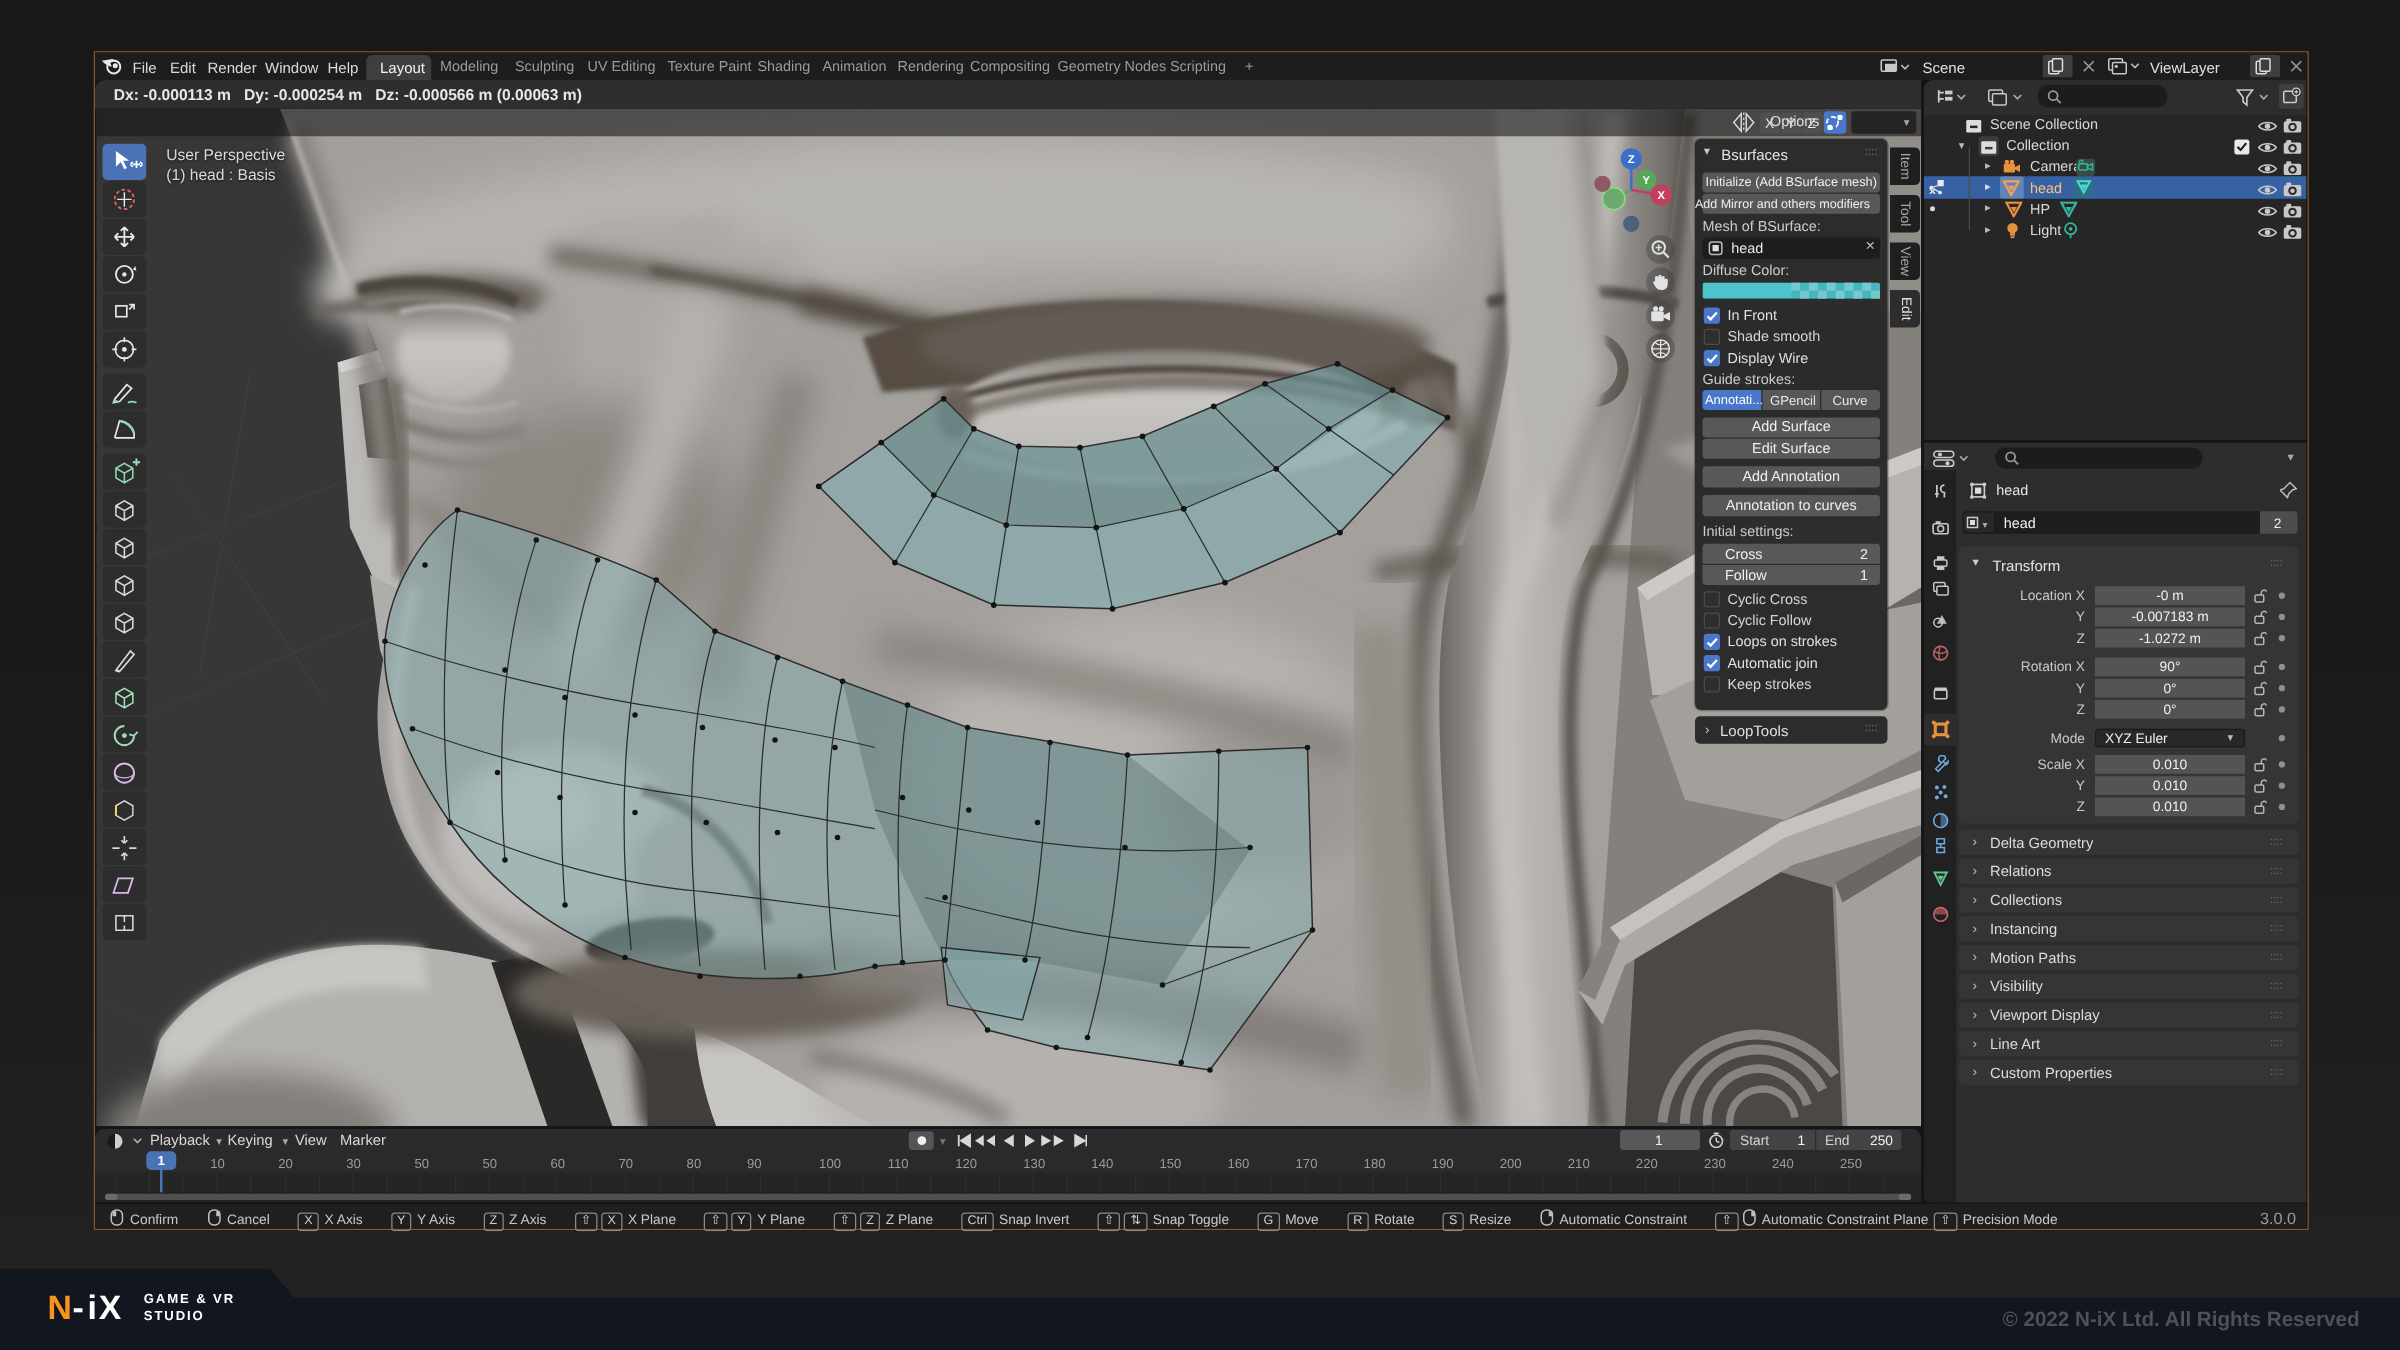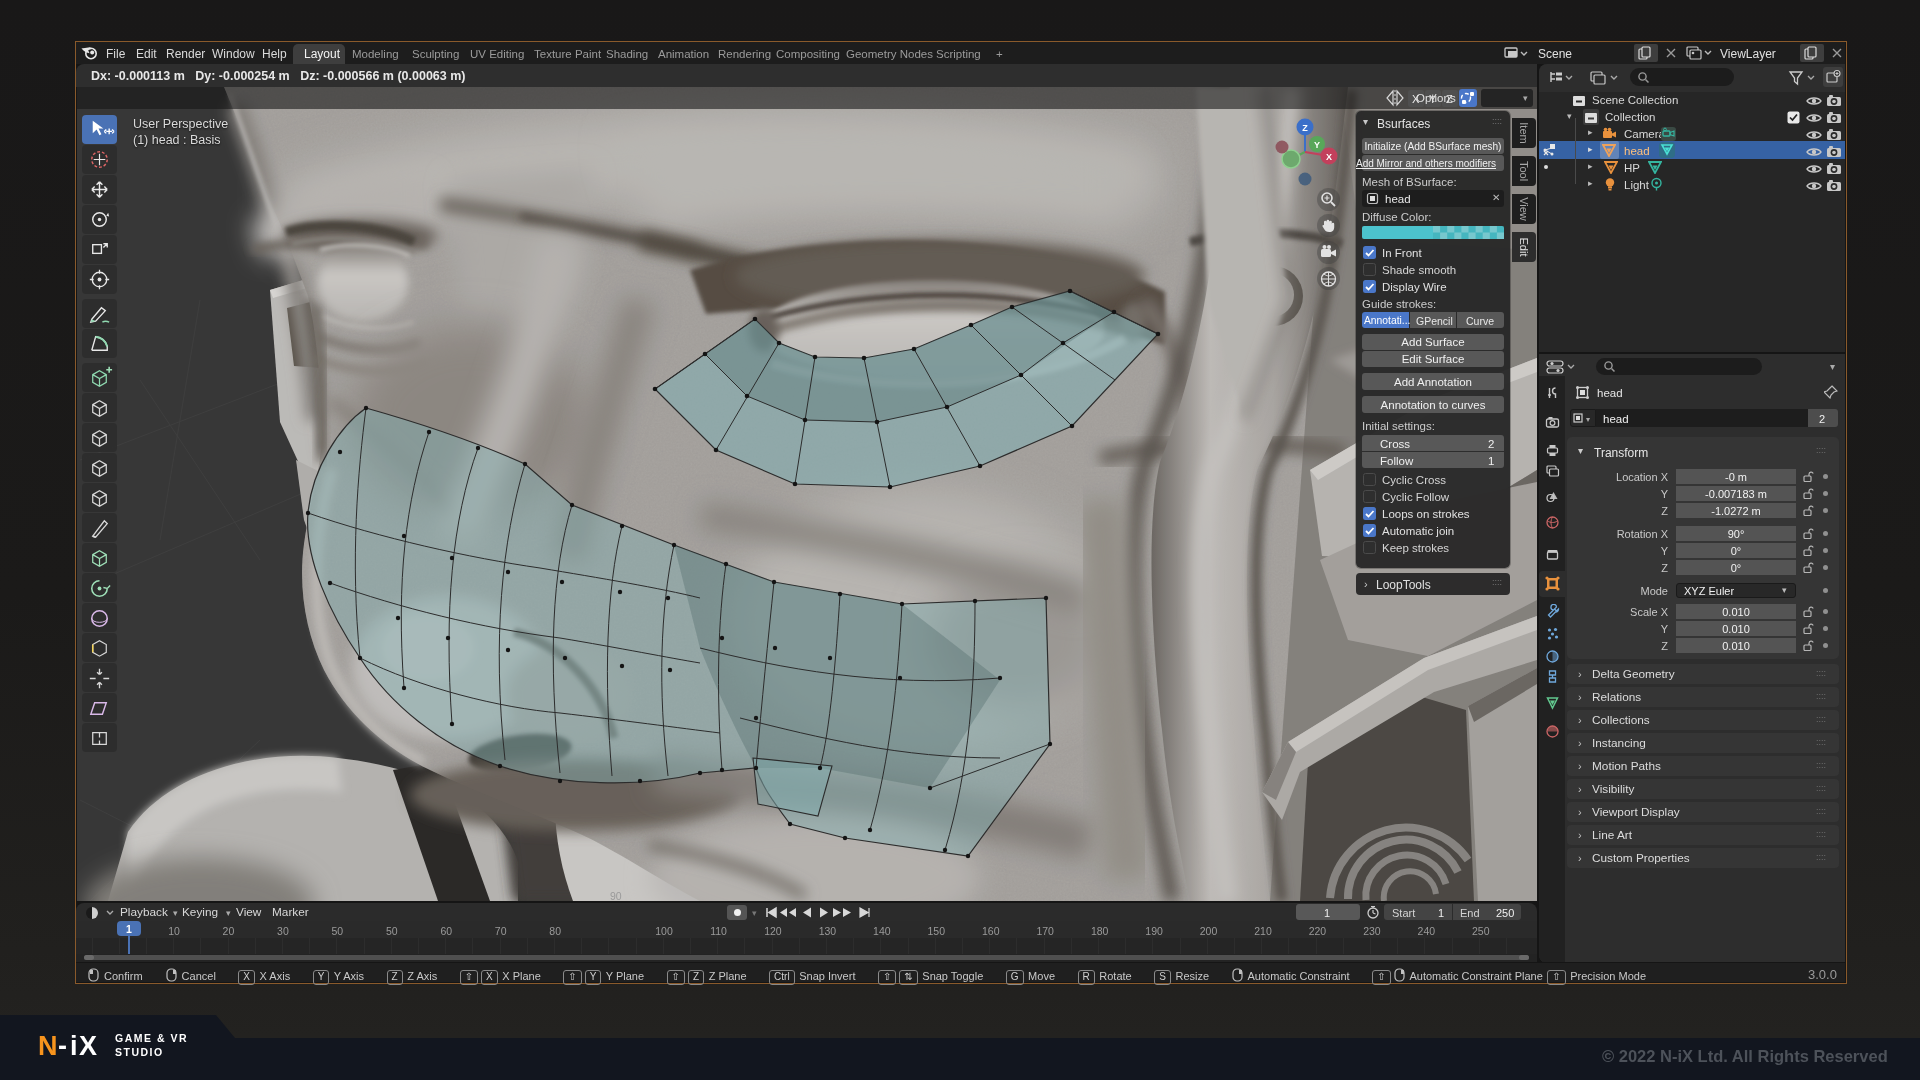--- a/index.html
+++ b/index.html
@@ -482,21 +482,21 @@
       <circle cx="12.5" cy="13" r="7" fill="none" stroke="#e2e2e2" stroke-width="1.3"></circle>
       <path d="M5.5,13 h14 M12.5,6 v14 M8,8 c3,2.5 6,2.5 9,0 M8,18 c3,-2.5 6,-2.5 9,0" fill="none" stroke="#e2e2e2" stroke-width="1"></path>
     </svg>
     <div style="position:absolute;left:1356px;top:111px;width:154px;height:457px;background:rgba(40,40,40,0.96);border-radius:5px;box-shadow:0 0 0 1px rgba(0,0,0,0.25);"></div>
     <div style="position:absolute;left:1363px;top:117px;font-size:10px;color:#c8c8c8;font-weight:normal;white-space:nowrap;line-height:1;">▾</div>
     <div style="position:absolute;left:1377px;top:118px;font-size:12px;color:#e4e4e4;font-weight:normal;white-space:nowrap;line-height:1;">Bsurfaces</div>
     <div style="position:absolute;left:1492px;top:117px;font-size:9px;color:#777;font-weight:normal;white-space:nowrap;line-height:1;">::::</div>
     <div style="position:absolute;left:1362px;top:138px;width:142px;height:16px;background:#585858;border-radius:3px;"></div>
     <div style="position:absolute;left:1362px;top:138px;width:142px;height:16px;display:flex;align-items:center;justify-content:center;font-size:10.2px;color:#f0f0f0;white-space:nowrap;">Initialize (Add BSurface mesh)</div>
     <div style="position:absolute;left:1362px;top:155px;width:142px;height:16px;background:#585858;border-radius:3px;"></div>
-    <div style="position:absolute;left:1362px;top:155px;width:128px;height:16px;display:flex;align-items:center;justify-content:center;font-size:10.0px;color:#f0f0f0;white-space:nowrap;text-decoration:underline;">Add Mirror and others modifiers</div>
+    <div style="position:absolute;left:1362px;top:155px;width:128px;height:16px;display:flex;align-items:center;justify-content:center;font-size:10.0px;color:#f0f0f0;white-space:nowrap;">Add Mirror and others modifiers</div>
     <div style="position:absolute;left:1362px;top:177px;font-size:11.5px;color:#cccccc;font-weight:normal;white-space:nowrap;line-height:1;">Mesh of BSurface:</div>
     <div style="position:absolute;left:1362px;top:190px;width:142px;height:17px;background:#1d1d1d;border-radius:3px;"></div>
     <svg style="position:absolute;left:1366px;top:192px" width="13" height="13" viewBox="0 0 13 13">
       <rect x="1.5" y="1.5" width="10" height="10" rx="2" fill="none" stroke="#bbb" stroke-width="1.2"></rect>
       <rect x="4" y="4" width="5" height="5" fill="#ddd"></rect>
     </svg>
     <div style="position:absolute;left:1385px;top:194px;font-size:11.5px;color:#e8e8e8;font-weight:normal;white-space:nowrap;line-height:1;">head</div>
     <div style="position:absolute;left:1492px;top:193px;font-size:10px;color:#bbb;font-weight:normal;white-space:nowrap;line-height:1;">✕</div>
     <div style="position:absolute;left:1362px;top:212px;font-size:11.5px;color:#cccccc;font-weight:normal;white-space:nowrap;line-height:1;">Diffuse Color:</div>
     <svg style="position:absolute;left:1362px;top:226px" width="142" height="13" viewBox="0 0 142 13">
@@ -1007,21 +1007,21 @@
     <div style="position:absolute;left:1496px;top:908px;font-size:11px;color:#f0f0f0;font-weight:normal;white-space:nowrap;line-height:1;">250</div>
     <div style="position:absolute;left:76px;top:921px;width:1461px;height:17px;background:#2a2a2a;"></div>
     <div style="position:absolute;left:162.0px;top:925px;width:24px;text-align:center;font-size:10.5px;color:#9a9a9a;">10</div>
     <div style="position:absolute;left:216.45px;top:925px;width:24px;text-align:center;font-size:10.5px;color:#9a9a9a;">20</div>
     <div style="position:absolute;left:270.9px;top:925px;width:24px;text-align:center;font-size:10.5px;color:#9a9a9a;">30</div>
     <div style="position:absolute;left:325.35px;top:925px;width:24px;text-align:center;font-size:10.5px;color:#9a9a9a;">50</div>
     <div style="position:absolute;left:379.8px;top:925px;width:24px;text-align:center;font-size:10.5px;color:#9a9a9a;">50</div>
     <div style="position:absolute;left:434.25px;top:925px;width:24px;text-align:center;font-size:10.5px;color:#9a9a9a;">60</div>
     <div style="position:absolute;left:488.70000000000005px;top:925px;width:24px;text-align:center;font-size:10.5px;color:#9a9a9a;">70</div>
     <div style="position:absolute;left:543.1500000000001px;top:925px;width:24px;text-align:center;font-size:10.5px;color:#9a9a9a;">80</div>
-    <div style="position:absolute;left:597.6px;top:890px;width:24px;text-align:right;font-size:10.5px;color:#9a9a9a;">90</div>
+    <div style="position:absolute;left:597.6px;top:925px;width:24px;text-align:left;font-size:10.5px;color:#9a9a9a;">90</div>
     <div style="position:absolute;left:652.05px;top:925px;width:24px;text-align:center;font-size:10.5px;color:#9a9a9a;">100</div>
     <div style="position:absolute;left:706.5px;top:925px;width:24px;text-align:center;font-size:10.5px;color:#9a9a9a;">110</div>
     <div style="position:absolute;left:760.95px;top:925px;width:24px;text-align:center;font-size:10.5px;color:#9a9a9a;">120</div>
     <div style="position:absolute;left:815.4000000000001px;top:925px;width:24px;text-align:center;font-size:10.5px;color:#9a9a9a;">130</div>
     <div style="position:absolute;left:869.85px;top:925px;width:24px;text-align:center;font-size:10.5px;color:#9a9a9a;">140</div>
     <div style="position:absolute;left:924.3000000000001px;top:925px;width:24px;text-align:center;font-size:10.5px;color:#9a9a9a;">150</div>
     <div style="position:absolute;left:978.75px;top:925px;width:24px;text-align:center;font-size:10.5px;color:#9a9a9a;">160</div>
     <div style="position:absolute;left:1033.2px;top:925px;width:24px;text-align:center;font-size:10.5px;color:#9a9a9a;">170</div>
     <div style="position:absolute;left:1087.65px;top:925px;width:24px;text-align:center;font-size:10.5px;color:#9a9a9a;">180</div>
     <div style="position:absolute;left:1142.1px;top:925px;width:24px;text-align:center;font-size:10.5px;color:#9a9a9a;">190</div>

